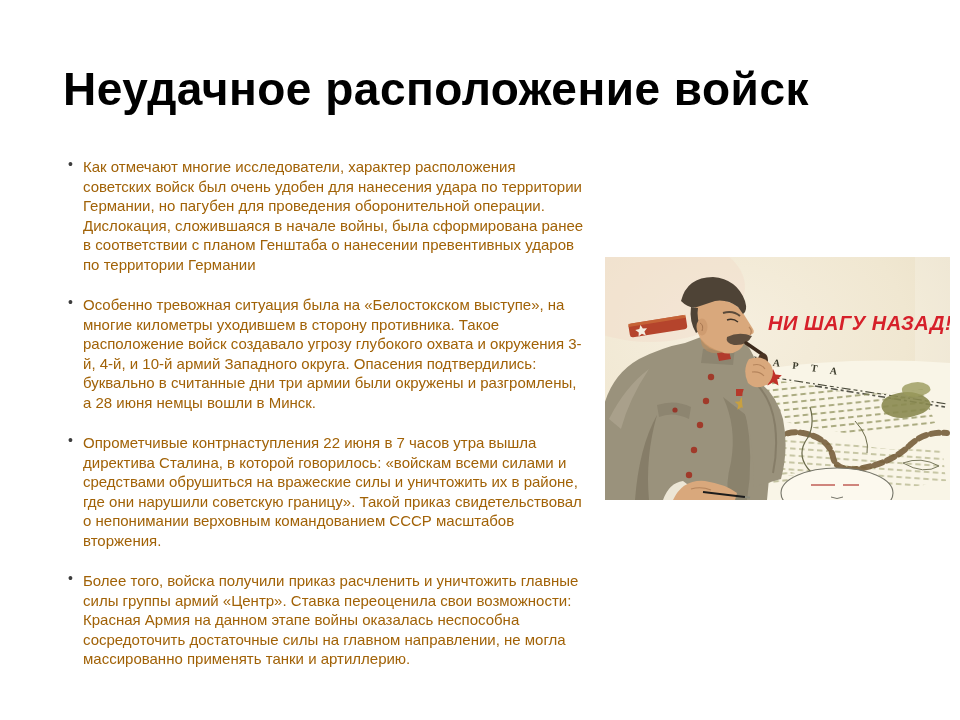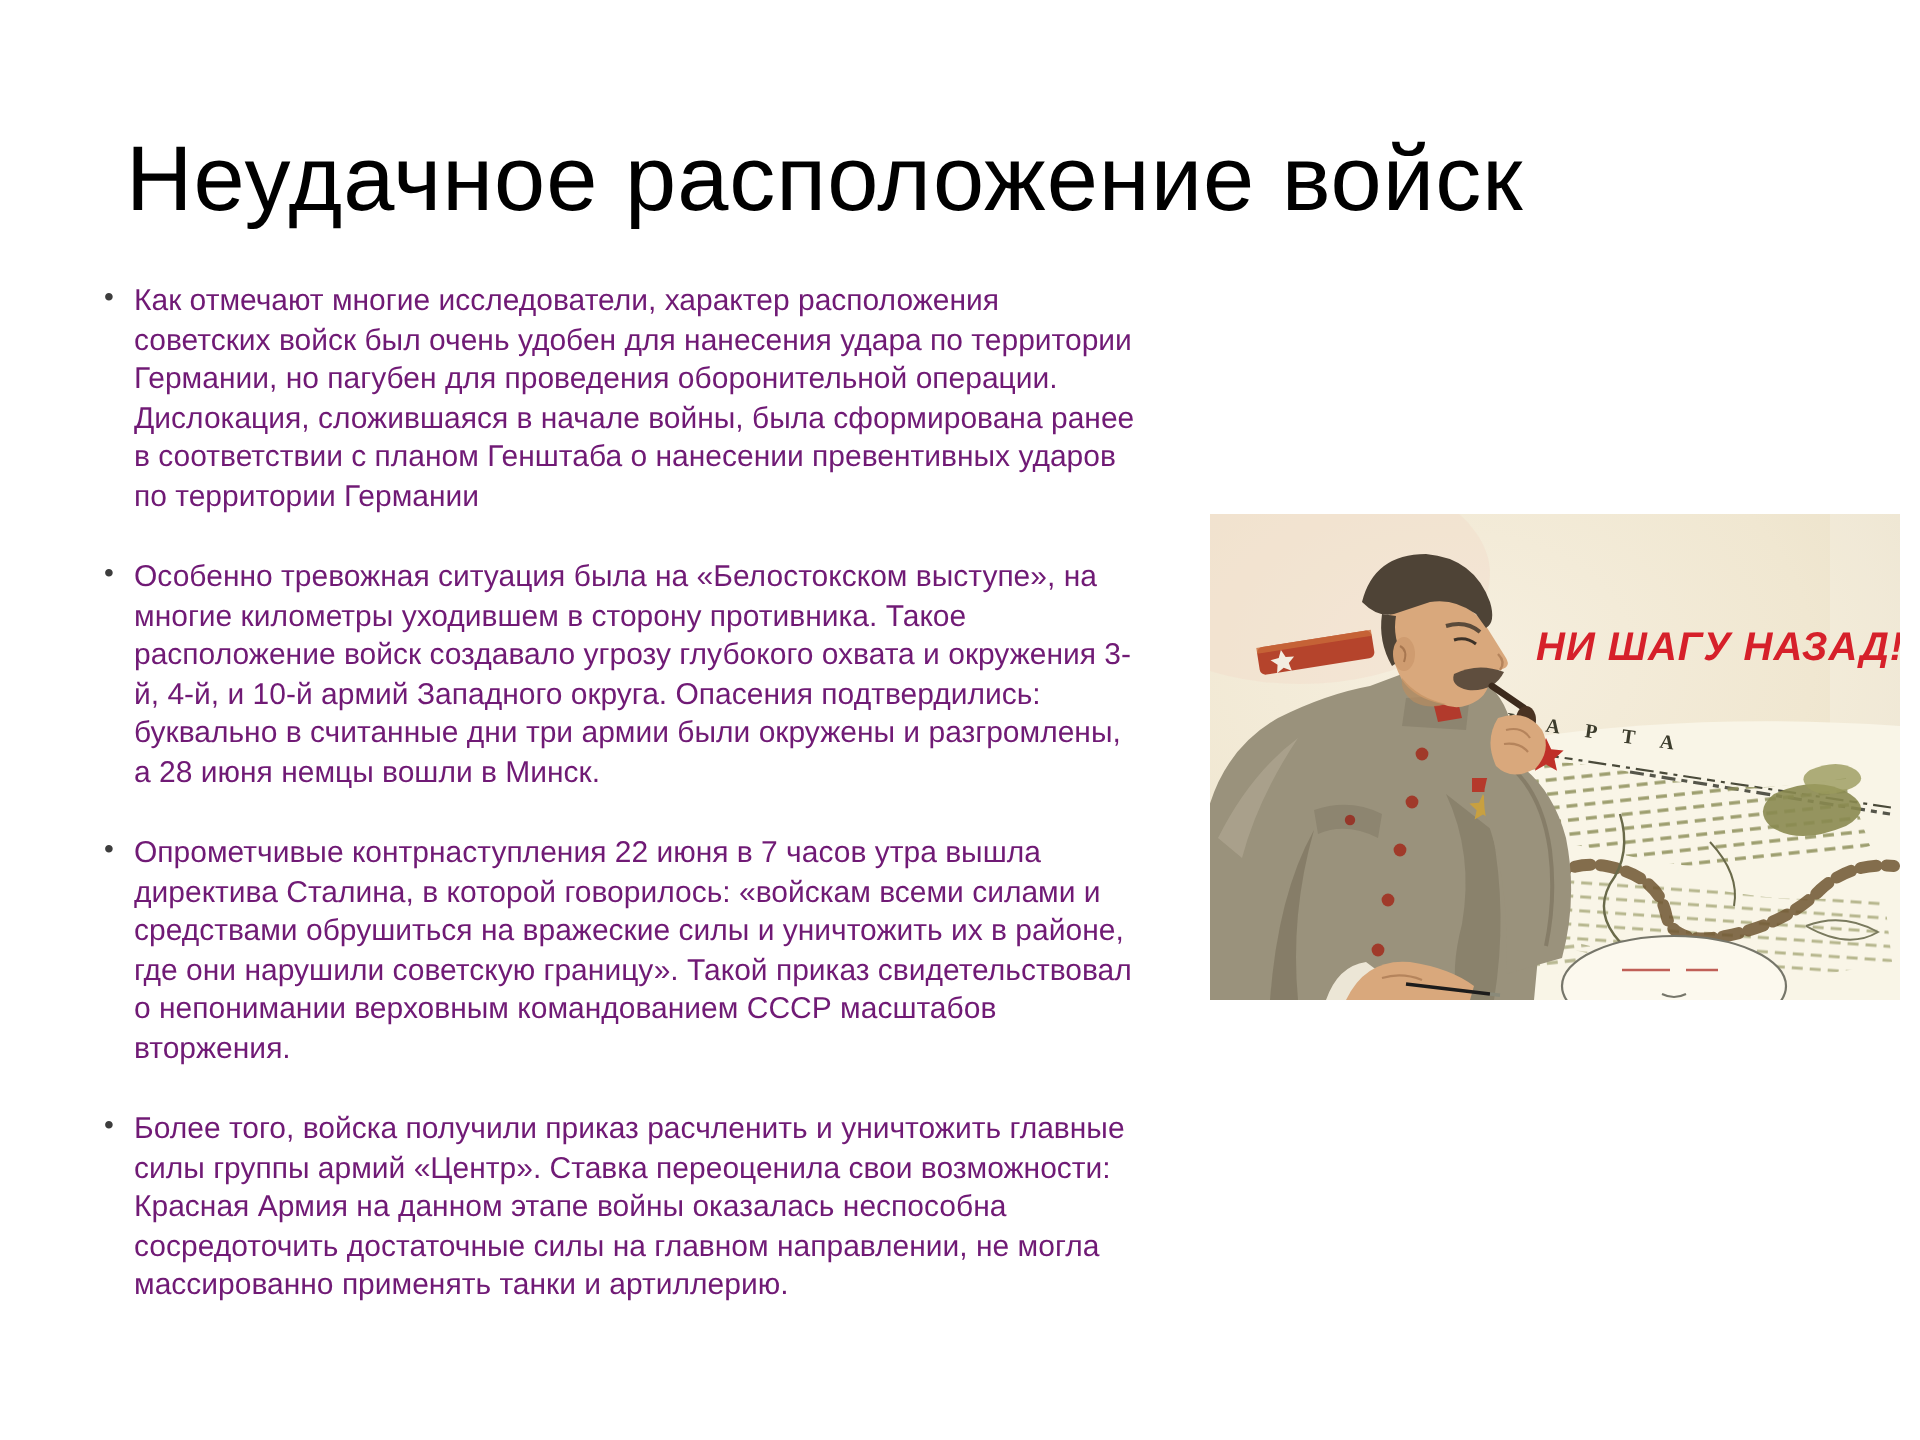--- a/index.html
+++ b/index.html
@@ -14,36 +14,36 @@
     height: 720px;
     background: #ffffff;
     overflow: hidden;
   }
   .title {
     position: absolute;
     left: 63px;
     top: 62px;
     margin: 0;
     font-size: 46px;
-    font-weight: normal;
+    font-weight: bold;
     letter-spacing: 0.5px;
     color: #000000;
     white-space: nowrap;
   }
   .bullets {
     position: absolute;
     left: 46px;
     top: 141px;
     width: 522px;
-    margin: 0;
+    margin: 16px;
     padding: 0;
     list-style: none;
     font-size: 15px;
     line-height: 19.5px;
-    color: #701a75;
+    color: #a16207;
   }
   .bullets li {
     position: relative;
     padding-left: 21px;
     margin-bottom: 21px;
   }
   .bullets li::before {
     content: "\2022";
     position: absolute;
     left: 6px;

